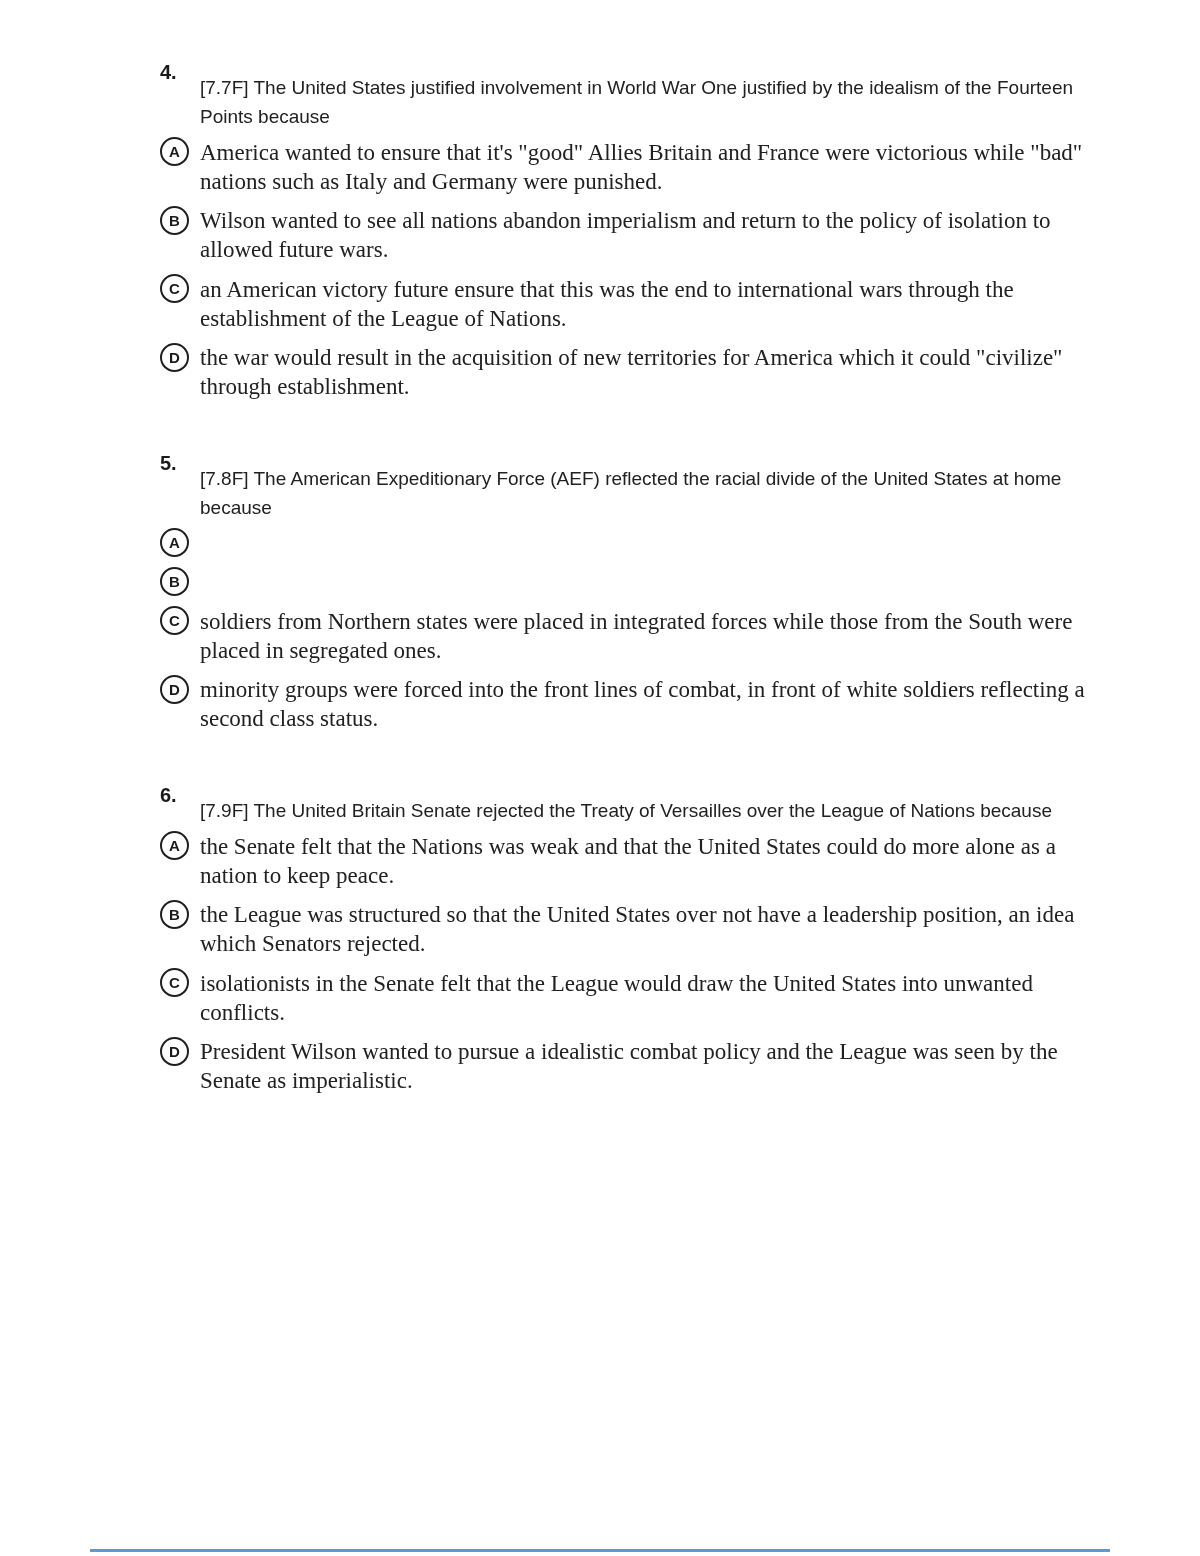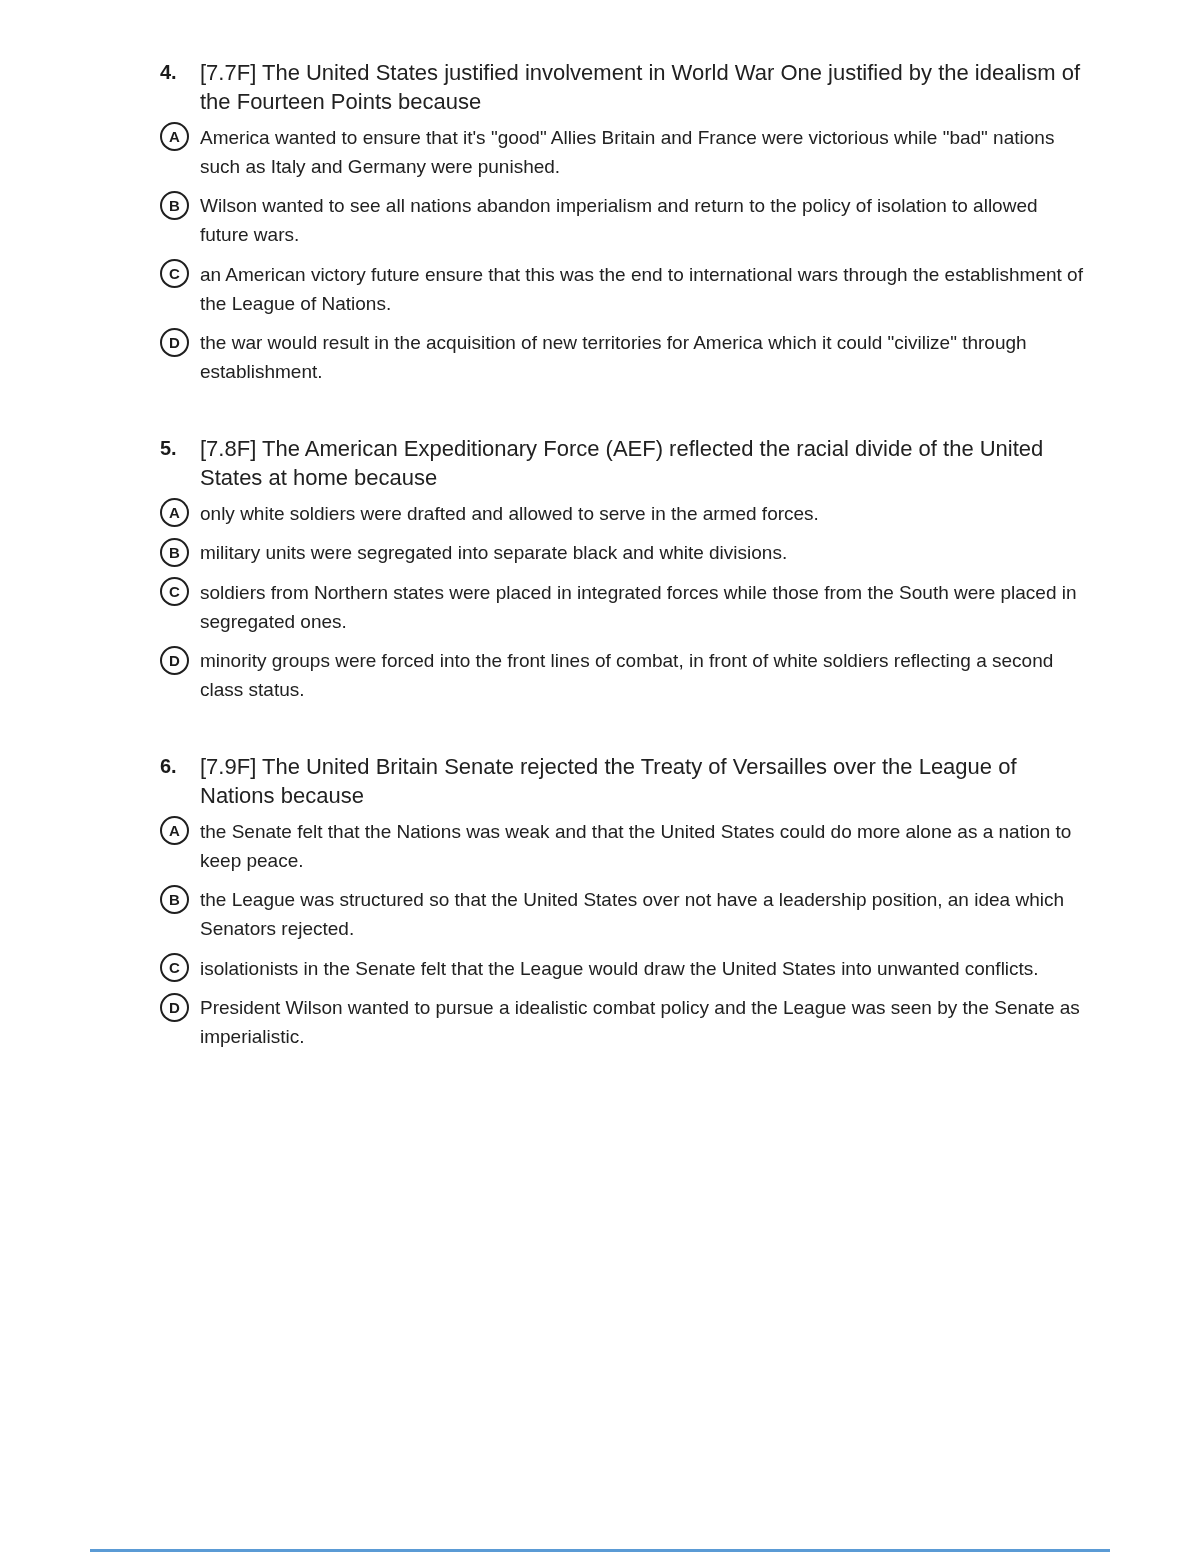--- a/index.html
+++ b/index.html
@@ -26,23 +26,24 @@
   }
   .q-number {
     width: 40px;
     flex-shrink: 0;
     font-size: 20px;
     line-height: 29px;
     font-weight: 700;
     color: #1b1b1b;
   }
   .q-stem {
-    font-size: 22px;
+    font-size: 19px;
     line-height: 29px;
     max-width: 885px;
+    margin-top: 15px;
   }
   .option-row {
     display: flex;
     align-items: flex-start;
     margin-bottom: 10px;
     cursor: pointer;
   }
   .letter-circle {
     width: 29px;
     height: 29px;
@@ -52,24 +53,25 @@
     display: flex;
     align-items: center;
     justify-content: center;
     font-size: 15px;
     font-weight: 700;
     color: #1b1b1b;
     margin-right: 11px;
     background: #ffffff;
   }
   .option-text {
-    font-size: 19px;
+    font-size: 23px;
     line-height: 29px;
     max-width: 885px;
     padding-top: 0.5px;
+    font-family: Liberation Serif, serif;
   }
   .bottom-rule {
     position: absolute;
     left: 90px;
     width: 1020px;
     top: 1549px;
     height: 3px;
     background: var(--accent, #5b9bd5);
   }
 </style>
@@ -100,25 +102,23 @@
           <div class="option-text">the war would result in the acquisition of new territories for America which it could "civilize" through establishment.</div>
         </div>
       </section>
       <section class="question">
         <div class="stem-row">
           <span class="q-number">5.</span>
           <div class="q-stem">[7.8F] The American Expeditionary Force (AEF) reflected the racial divide of the United States at home because</div>
         </div>
         <div class="option-row">
           <span class="letter-circle">A</span>
-          <div class="option-text">only white soldiers were drafted and allowed to serve in the armed forces.</div>
         </div>
         <div class="option-row">
           <span class="letter-circle">B</span>
-          <div class="option-text">military units were segregated into separate black and white divisions.</div>
         </div>
         <div class="option-row">
           <span class="letter-circle">C</span>
           <div class="option-text">soldiers from Northern states were placed in integrated forces while those from the South were placed in segregated ones.</div>
         </div>
         <div class="option-row">
           <span class="letter-circle">D</span>
           <div class="option-text">minority groups were forced into the front lines of combat, in front of white soldiers reflecting a second class status.</div>
         </div>
       </section>

